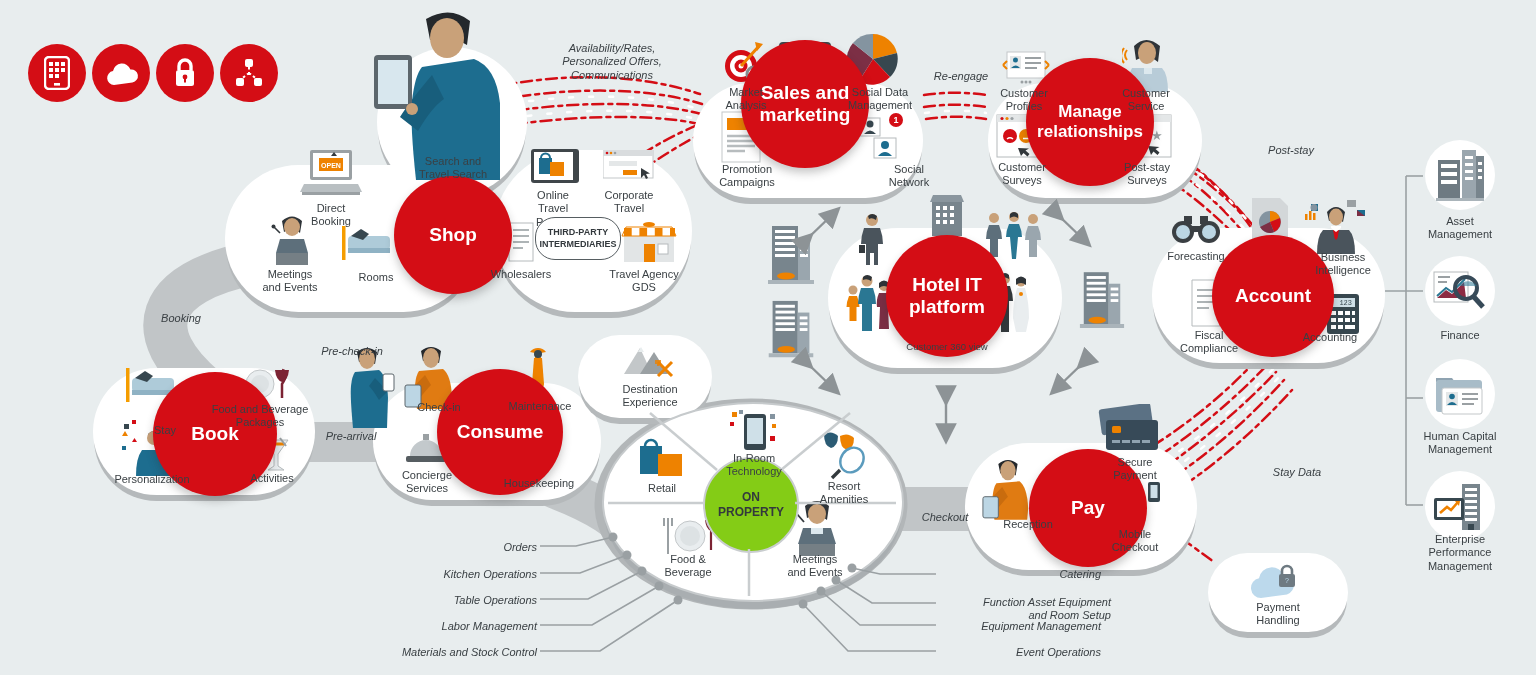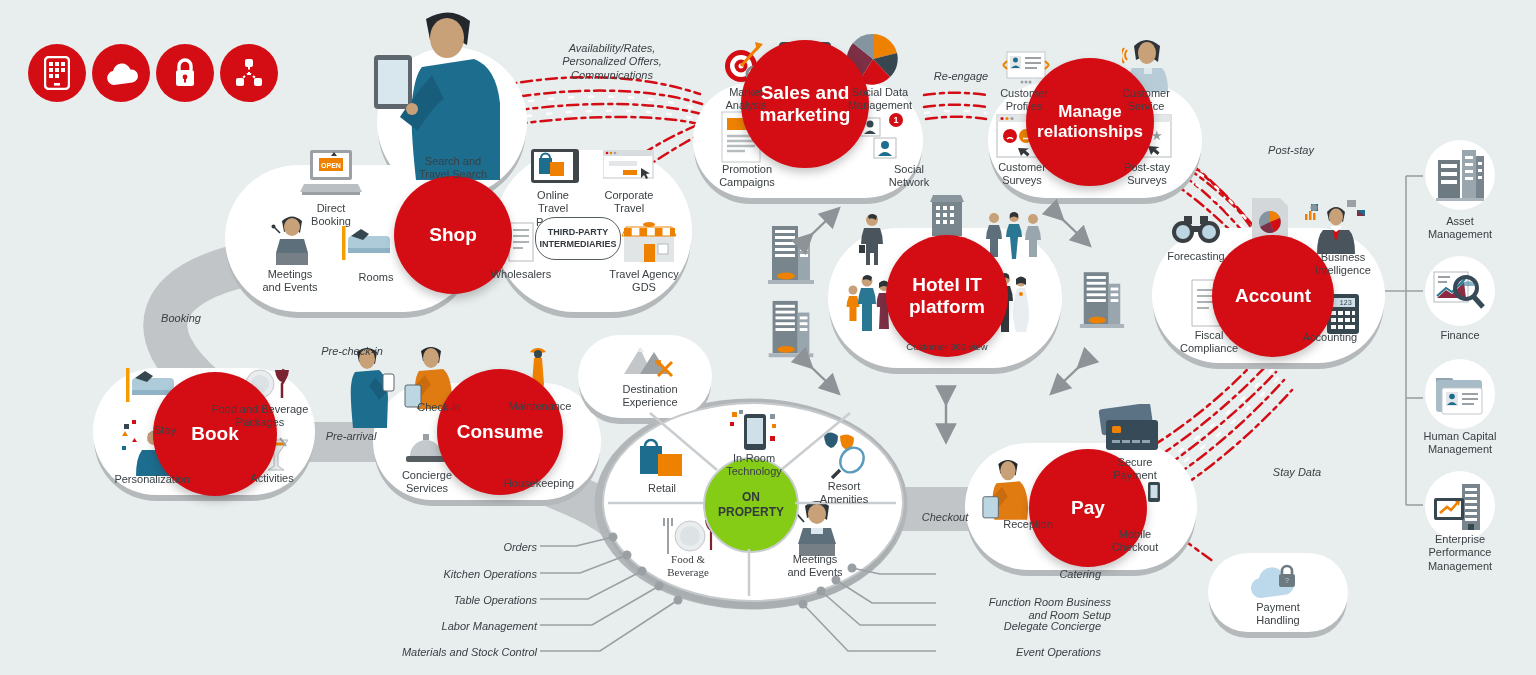--- a/index.html
+++ b/index.html
@@ -821,35 +821,35 @@
   <div class="lbl" style="left:496px;top:477px;width:86px;">Housekeeping</div>
 
   <div class="lbl" style="left:605px;top:383px;width:90px;">Destination
 Experience</div>
 
   <div class="lbl" style="left:635px;top:482px;width:54px;">Retail</div>
   <div class="lbl" style="left:721px;top:452px;width:66px;">In-Room
 Technology</div>
   <div class="lbl" style="left:813px;top:480px;width:62px;">Resort
 Amenities</div>
-  <div class="lbl" style="left:659px;top:553px;width:58px;font-family:Liberation Serif, serif;">Food &amp;
+  <div class="lbl" style="left:659px;top:553px;width:58px;">Food &amp;
 Beverage</div>
   <div class="lbl" style="left:784px;top:553px;width:62px;">Meetings
 and Events</div>
 
   <div class="lbl ital right" style="left:407px;top:541px;width:130px;">Orders</div>
   <div class="lbl ital right" style="left:407px;top:568px;width:130px;">Kitchen Operations</div>
   <div class="lbl ital right" style="left:407px;top:594px;width:130px;">Table Operations</div>
   <div class="lbl ital right" style="left:407px;top:620px;width:130px;">Labor Management</div>
   <div class="lbl ital right" style="left:367px;top:646px;width:170px;">Materials and Stock Control</div>
 
   <div class="lbl ital left" style="left:941px;top:568px;width:160px;">Catering</div>
-  <div class="lbl ital left" style="left:941px;top:596px;width:170px;">Function Room Business
+  <div class="lbl ital left" style="left:941px;top:596px;width:170px;">Function Asset Equipment
 and Room Setup</div>
-  <div class="lbl ital left" style="left:941px;top:620px;width:160px;">Delegate Concierge</div>
+  <div class="lbl ital left" style="left:941px;top:620px;width:160px;">Equipment Management</div>
   <div class="lbl ital left" style="left:941px;top:646px;width:160px;">Event Operations</div>
 
   <div class="lbl" style="left:994px;top:518px;width:68px;">Reception</div>
   <div class="lbl" style="left:1105px;top:456px;width:60px;">Secure
 Payment</div>
   <div class="lbl" style="left:1105px;top:528px;width:60px;">Mobile
 Checkout</div>
 
   <div class="lbl" style="left:1236px;top:601px;width:84px;">Payment
 Handling</div>

